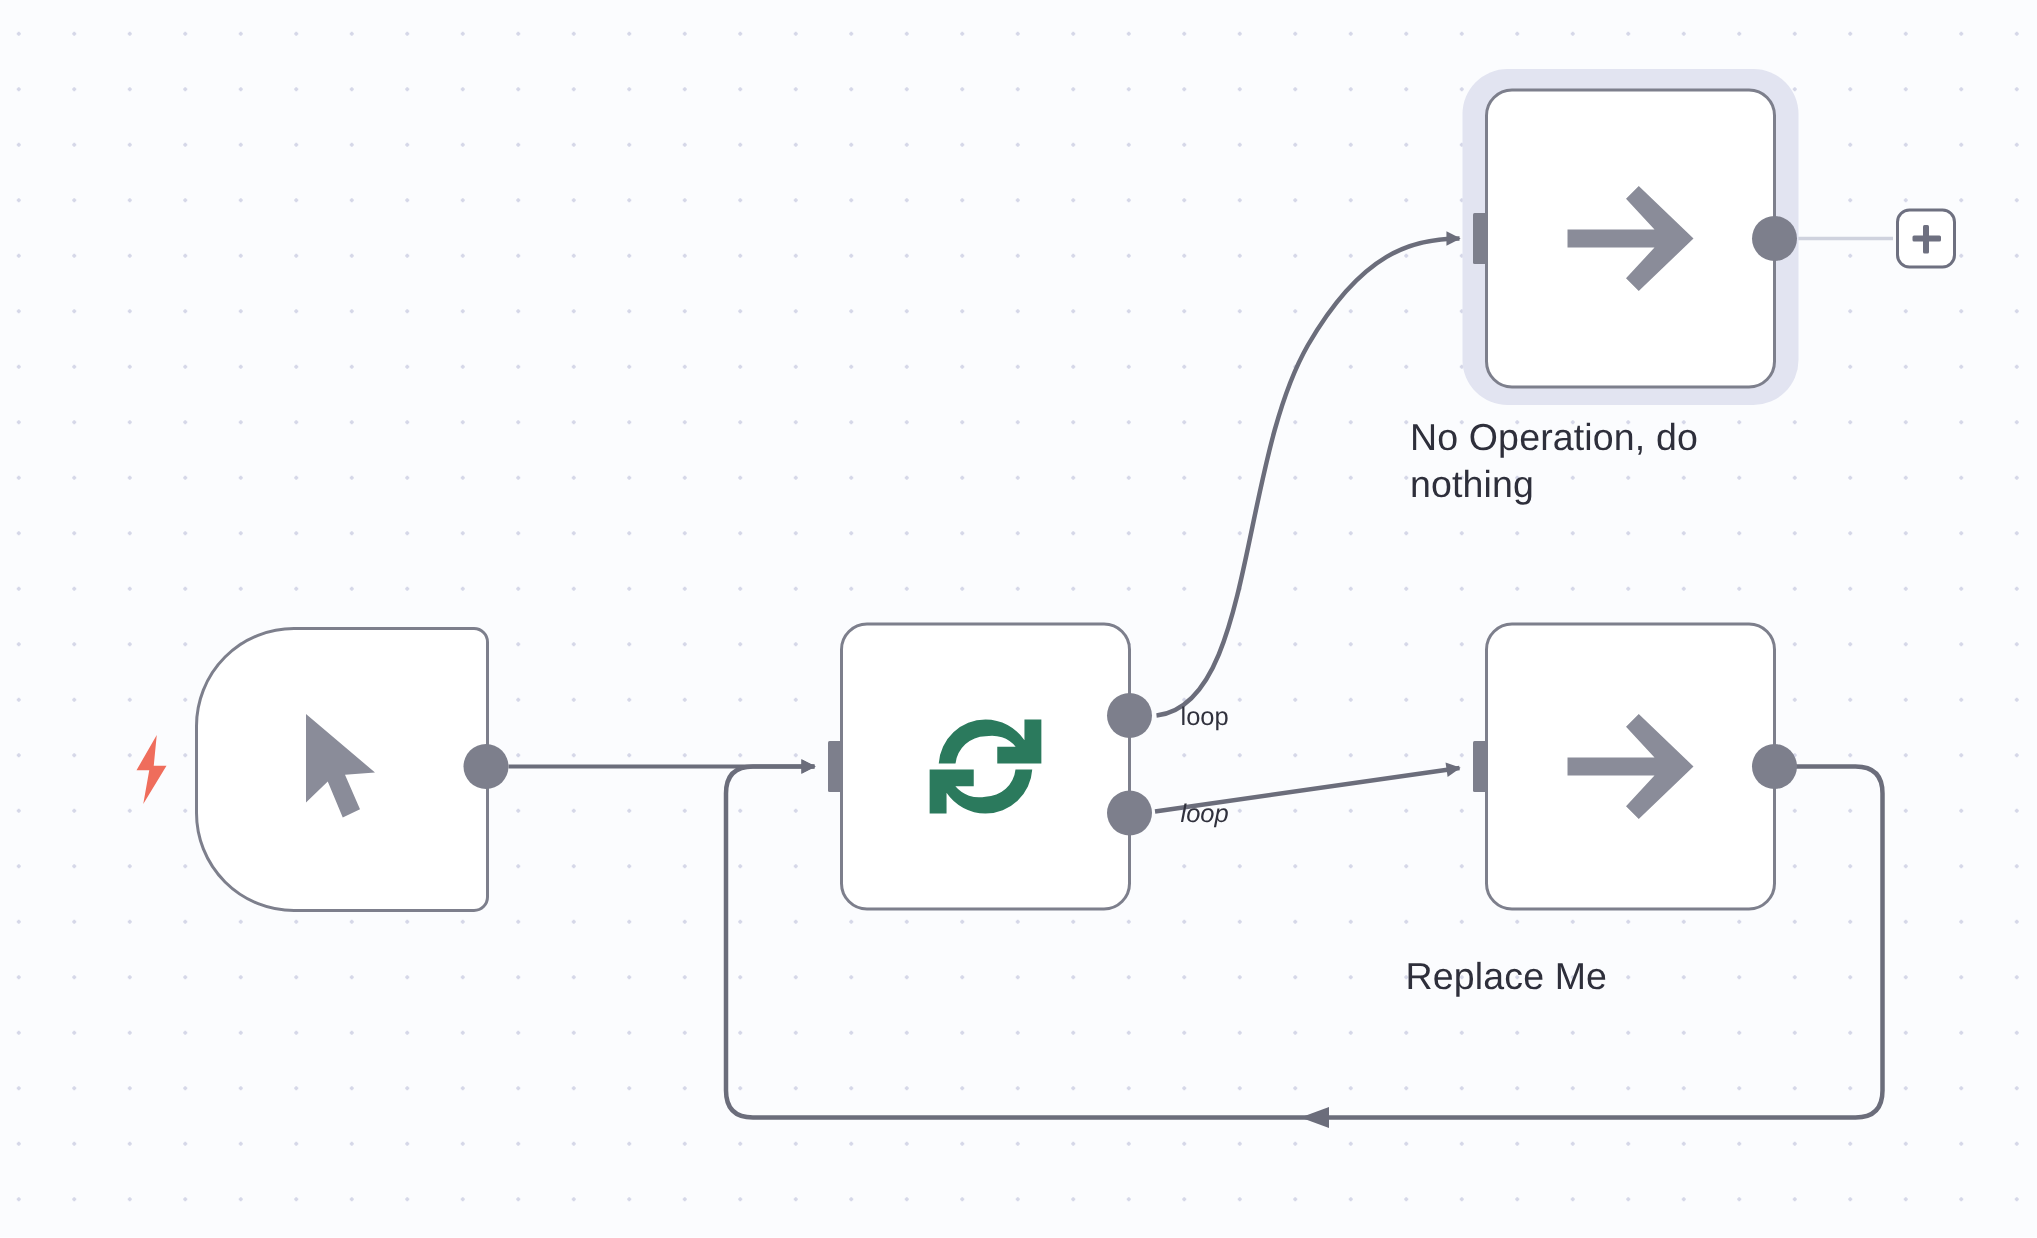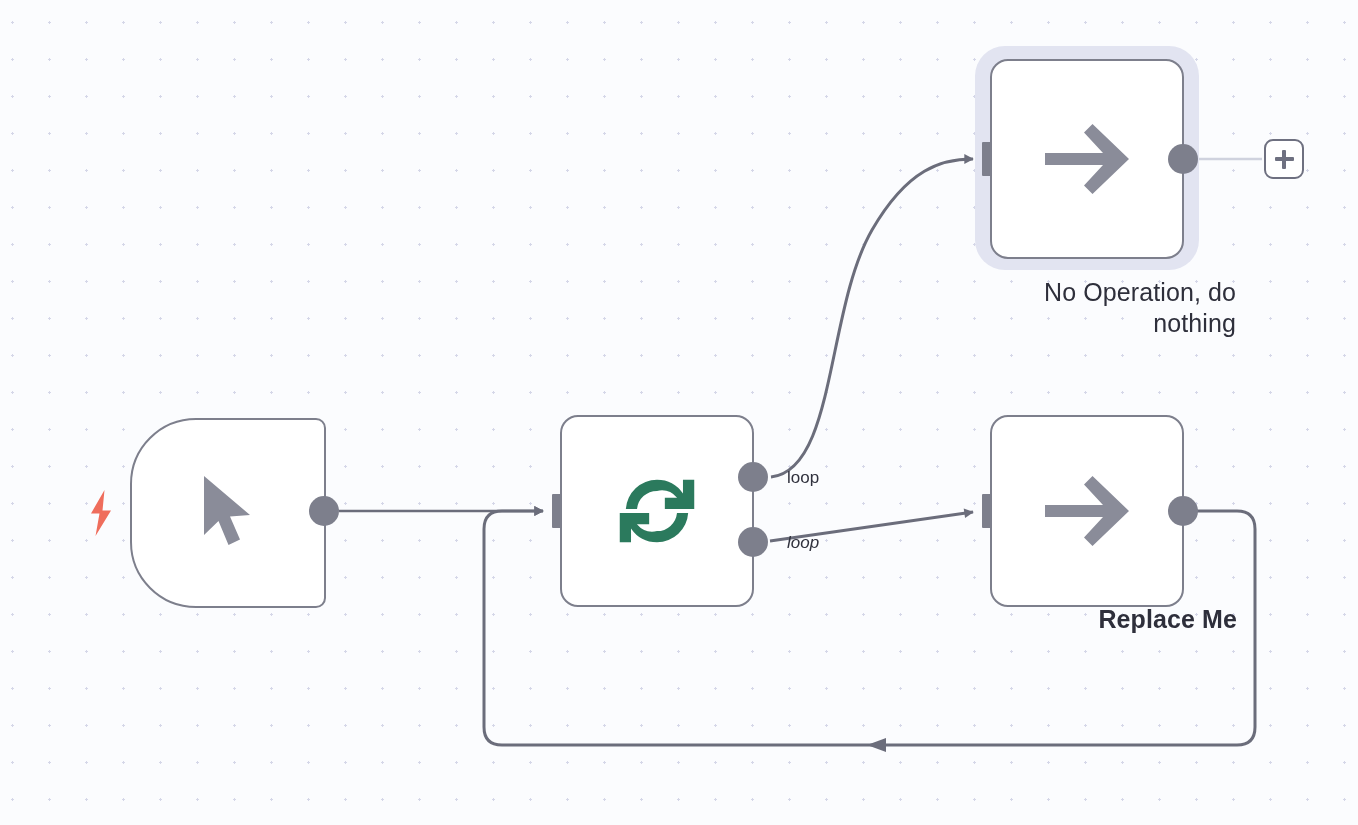--- a/index.html
+++ b/index.html
@@ -46,21 +46,21 @@
   }
 
   .sel-halo {
     position: absolute;
     border-radius: 30px;
     background: #e2e4f1;
   }
 
   .node-label {
     position: absolute;
-    text-align: right;
+    text-align: left;
     color: #2e2f3b;
     font-size: 25px;
     line-height: 1.22;
     letter-spacing: .1px;
     white-space: pre-line;
   }
 
   
   .out-dot {
     position: absolute;
@@ -208,15 +208,15 @@
 
   <div class="in-port" style="left:982px; top:494px;"></div>
   <div class="node square" style="left:990px; top:415px; width:194px; height:192px;">
     <span class="icon-wrap">
       <svg width="92" height="72" viewBox="0 0 92 72">
         <path d="M4 30 L62 30 L62 30 L43 9.5 L51.5 1 L88 36 L51.5 71 L43 62.5 L62 42 L4 42 Z" fill="#8a8c99"></path>
       </svg>
     </span>
   </div>
   <div class="out-dot" style="left:1168px; top:496px;"></div>
-  <div class="node-label" style="left:937px; top:604px; width:300px;font-weight:bold;">Replace Me</div>
+  <div class="node-label" style="left:937px; top:636px; width:300px;">Replace Me</div>
 
 </div>
 
 </body></html>

